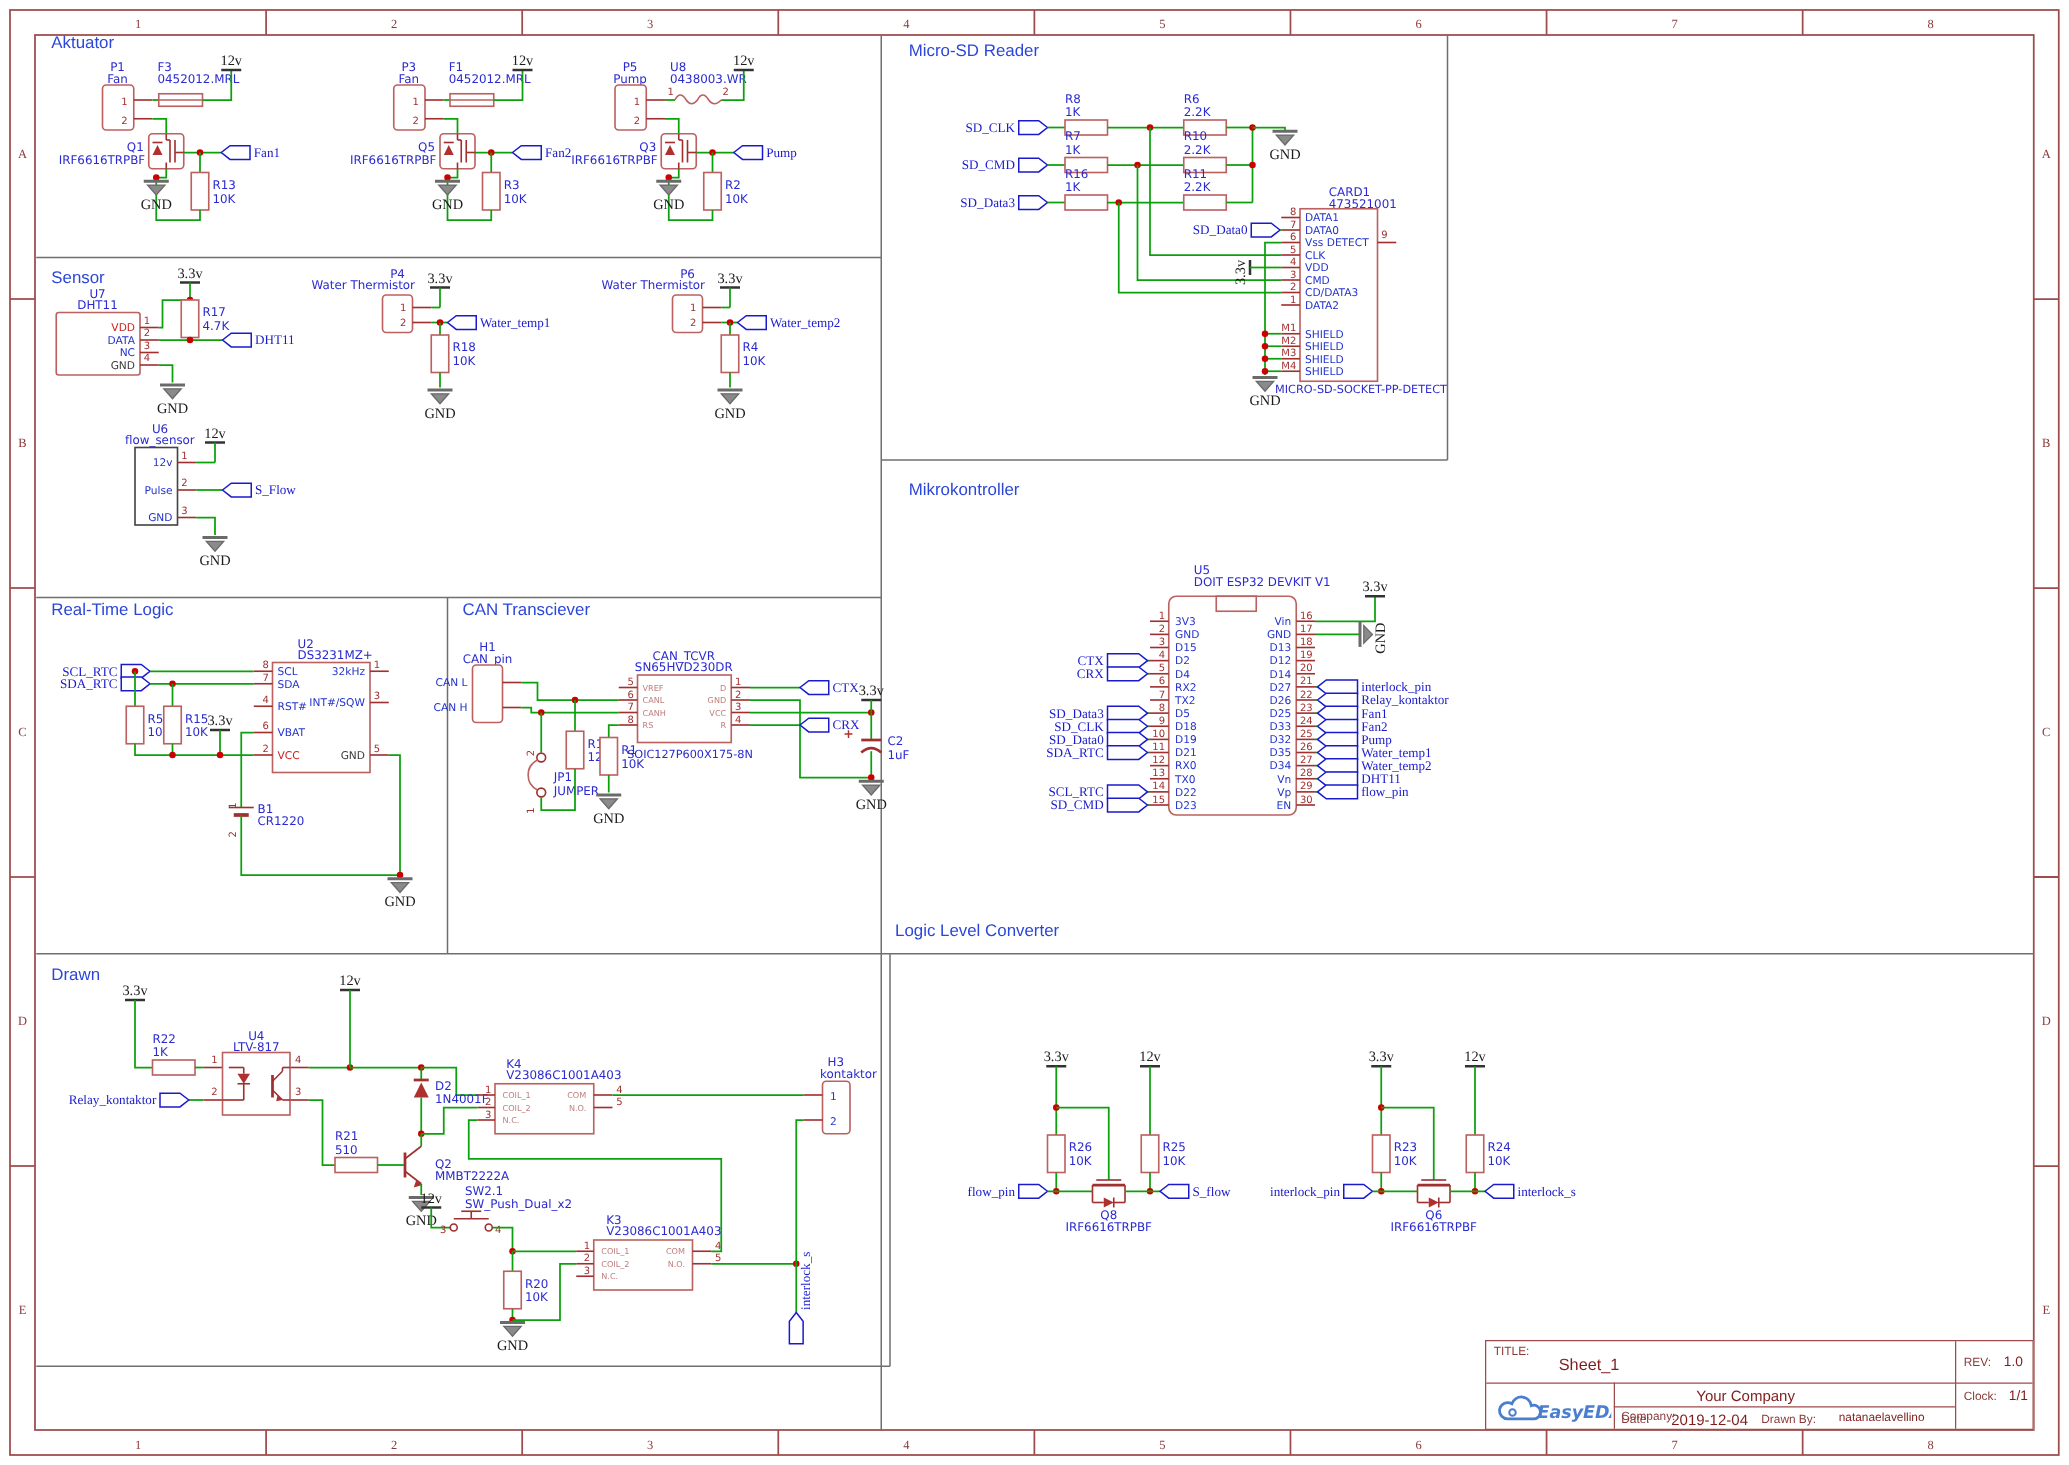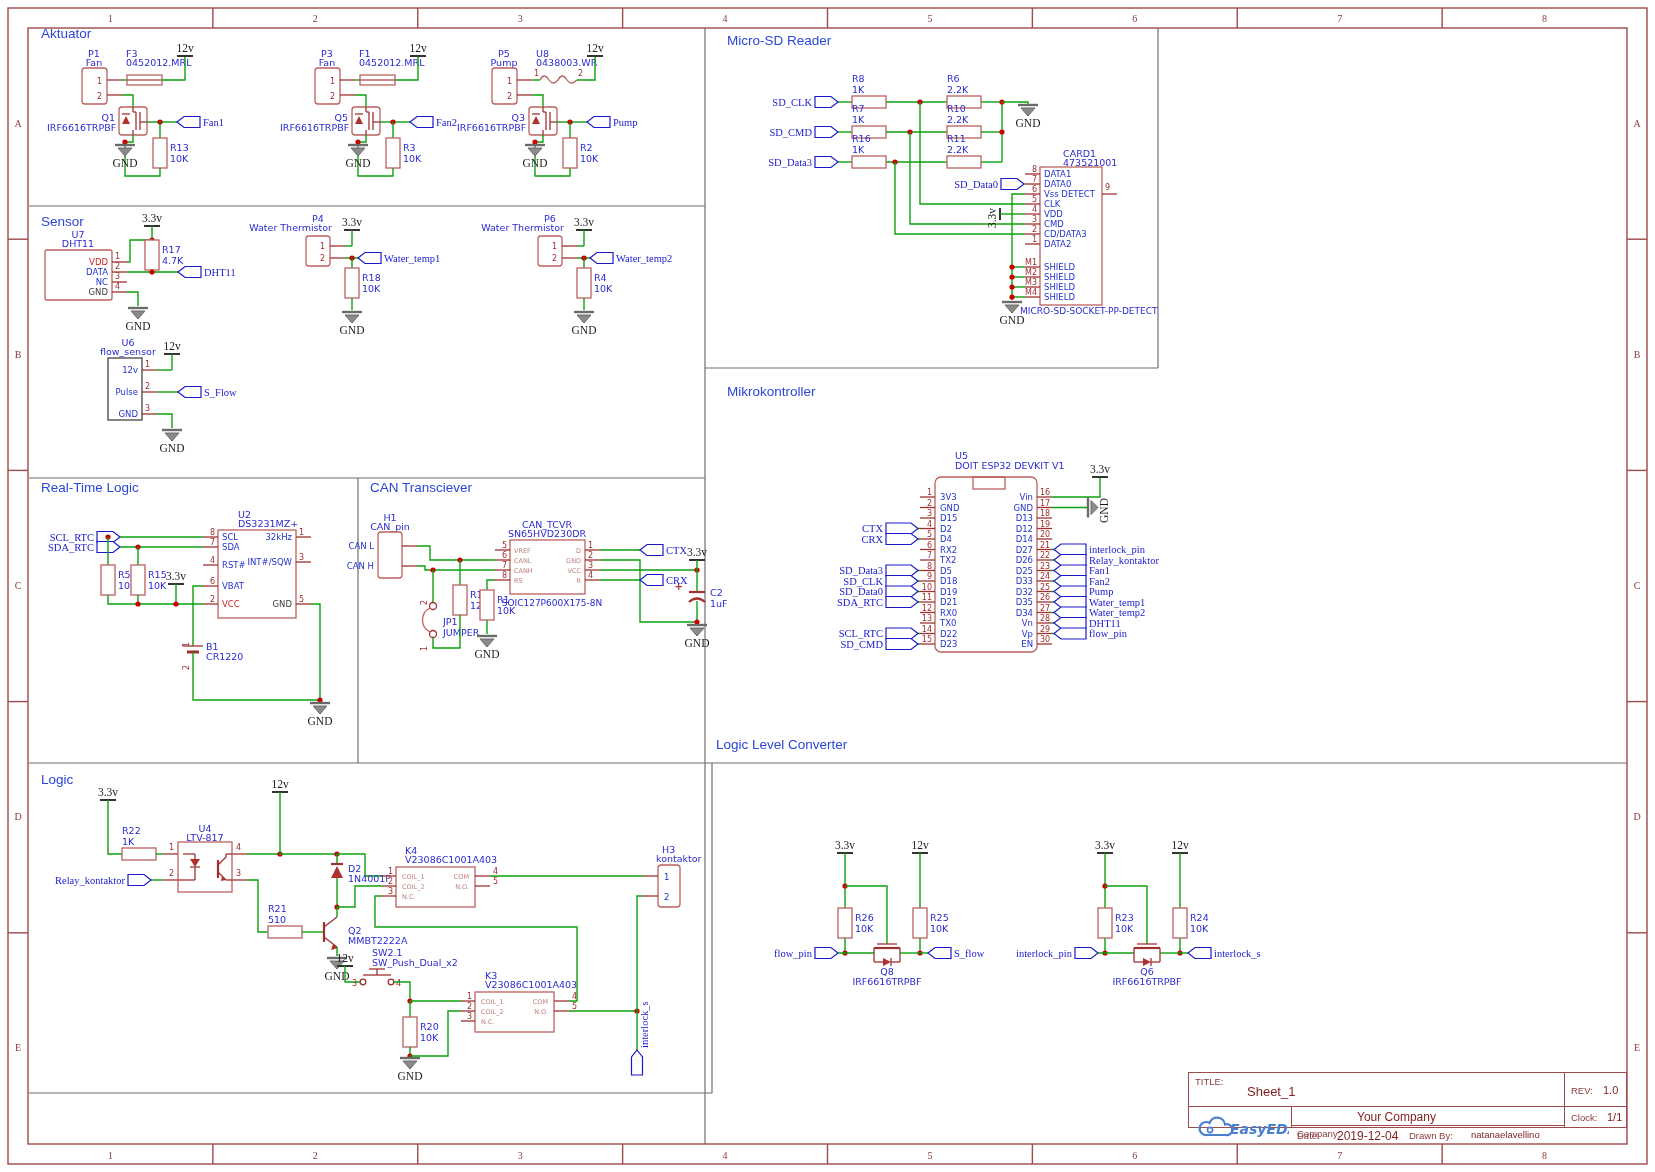--- a/index.html
+++ b/index.html
@@ -30,21 +30,21 @@
   .t-pwr{fill:#1b1b1b;font-size:11.5px;font-family:"Liberation Serif",serif}
   .t-num{fill:#a03030;font-size:8px}
   .t-pname{fill:#2233cc;font-size:8.5px}
   .t-pnred{fill:#cc2222;font-size:8.5px}
   .t-pndark{fill:#3a3a3a;font-size:8.5px}
   .t-pale{fill:#c08080;font-size:6.5px}
   .t-fp{fill:#2a2ad0;font-size:9px}
   .t-frame{fill:#8b3a3a;font-size:10px;font-family:"Liberation Serif",serif}
   .t-plus{fill:#b03030;font-size:10px;font-weight:bold}
   
-  .tb{position:absolute;left:1188px;top:1072px;width:439px;height:56px;border:1.5px solid #9d4b4b;box-sizing:border-box;background:#fff}
+  .tb{position:absolute;left:1188px;top:1072px;width:439px;height:72px;border:1.5px solid #9d4b4b;box-sizing:border-box;background:#fff}
   .tb .bl{position:absolute;background:#9d4b4b}
   .tb span{position:absolute;white-space:nowrap}
   .tb .lab{color:#8b3a3a;font-size:9.5px}
   .tb .val{color:#7f1d1d}
 </style>
 </head>
 <body>
 
 <svg id="schematic" width="1655" height="1172" viewBox="0 0 1655 1172">
     <rect x="8" y="8" width="1639" height="1156" rx="0" class="frameline"></rect>
@@ -948,21 +948,21 @@
     <polygon points="1188,953 1195,947.5 1211,947.5 1211,958.5 1195,958.5" class="flag"></polygon>
     <text x="1214" y="956.5" class="t-net" text-anchor="start">interlock_s</text>
     <text x="1147" y="975" class="t-ref" text-anchor="middle">Q6</text>
     <text x="1147" y="985" class="t-ref" text-anchor="middle">IRF6616TRPBF</text>
   </svg>
 
 <div class="sec-title" style="left:41px;top:26px">Aktuator</div>
 <div class="sec-title" style="left:41px;top:214px">Sensor</div>
 <div class="sec-title" style="left:41px;top:480px">Real-Time Logic</div>
 <div class="sec-title" style="left:370px;top:480px">CAN Transciever</div>
-<div class="sec-title" style="left:41px;top:772px">Logic</div>
+<div class="sec-title" style="left:41px;top:772px">Drawn</div>
 <div class="sec-title" style="left:727px;top:33px">Micro-SD Reader</div>
 <div class="sec-title" style="left:727px;top:384px">Mikrokontroller</div>
 <div class="sec-title" style="left:716px;top:737px">Logic Level Converter</div>
 
 <div class="tb">
   <div class="bl" style="left:0;right:0;top:33px;height:1px"></div>
   <div class="bl" style="left:375px;top:0;bottom:0;width:1px"></div>
   <div class="bl" style="left:102px;top:33px;bottom:0;width:1px"></div>
   <div class="bl" style="left:102px;width:273px;top:52px;height:1px"></div>
   <span class="lab" style="left:6px;top:3px">TITLE:</span>

